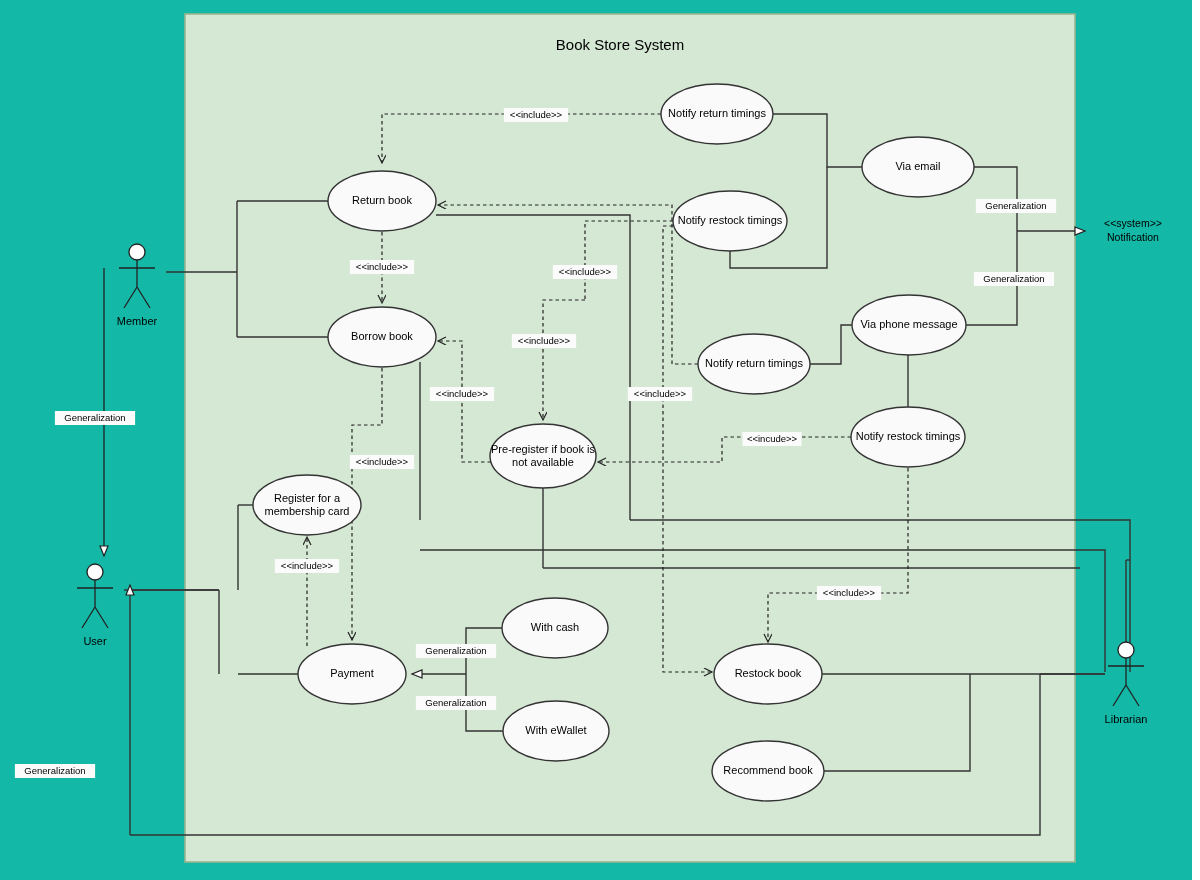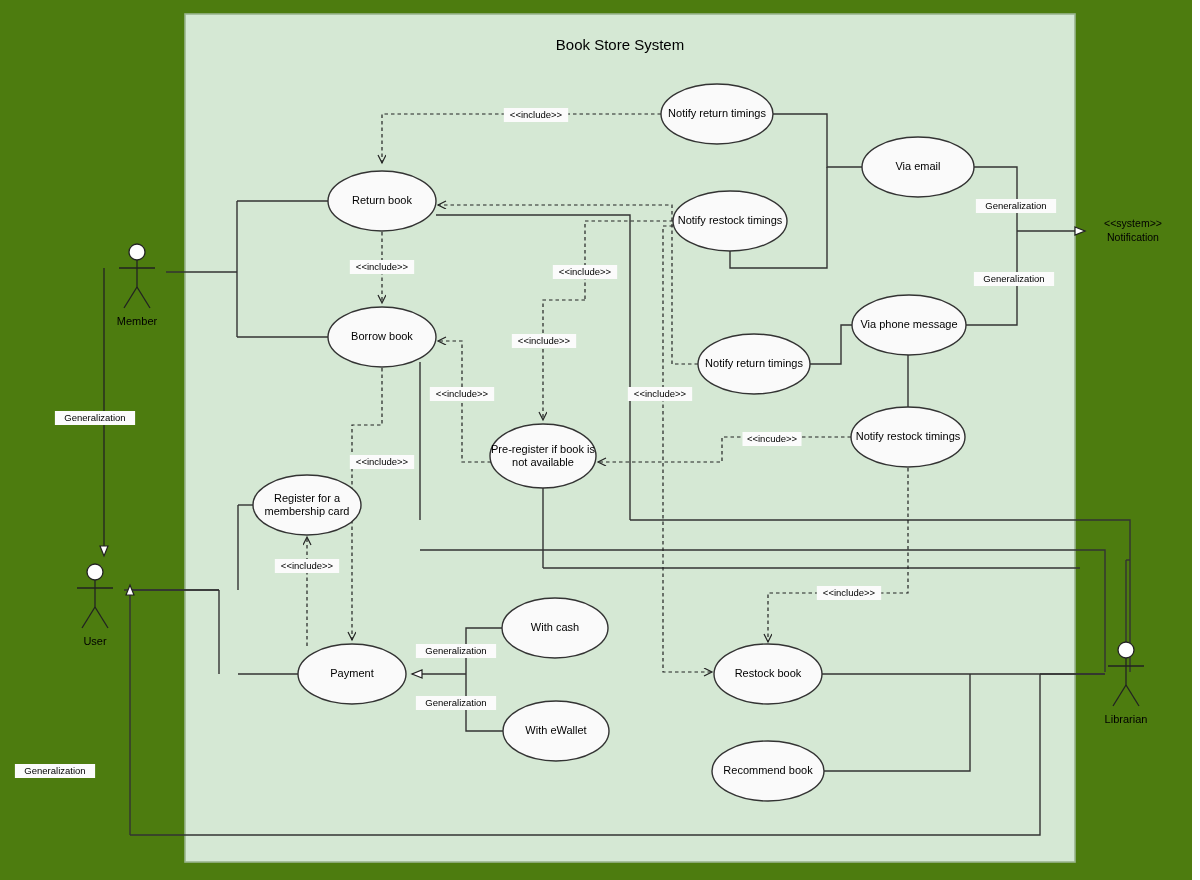--- a/index.html
+++ b/index.html
@@ -1,19 +1,19 @@
 <!DOCTYPE html>
 <html><head>
 <meta charset="utf-8">
 <title>Book Store System - Use Case Diagram</title>
 <style>
   html,body{margin:0;padding:0;background:#ffffff;}
   body{width:1200px;height:880px;overflow:hidden;
        font-family:"Liberation Sans","DejaVu Sans",sans-serif;}
-  #canvas{position:relative;width:1192px;height:880px;background:#4d7c0f;}
+  #canvas{position:relative;width:1192px;height:880px;background:#14b8a6;}
   svg#diagram{position:absolute;left:0;top:0;width:1200px;height:880px;}
   .uc-label{font-family:"Liberation Sans","DejaVu Sans",sans-serif;
             font-size:11px;fill:#000000;text-anchor:middle;dominant-baseline:middle;}
   .actor-label{font-family:"Liberation Sans","DejaVu Sans",sans-serif;
             font-size:11px;fill:#000000;text-anchor:middle;}
   .edge-label{font-family:"Liberation Sans","DejaVu Sans",sans-serif;
             font-size:9.5px;fill:#000000;text-anchor:middle;dominant-baseline:middle;}
   .sys-title{font-family:"Liberation Sans","DejaVu Sans",sans-serif;
             font-size:15px;fill:#000000;text-anchor:middle;}
   .ext-label{font-family:"Liberation Sans","DejaVu Sans",sans-serif;

